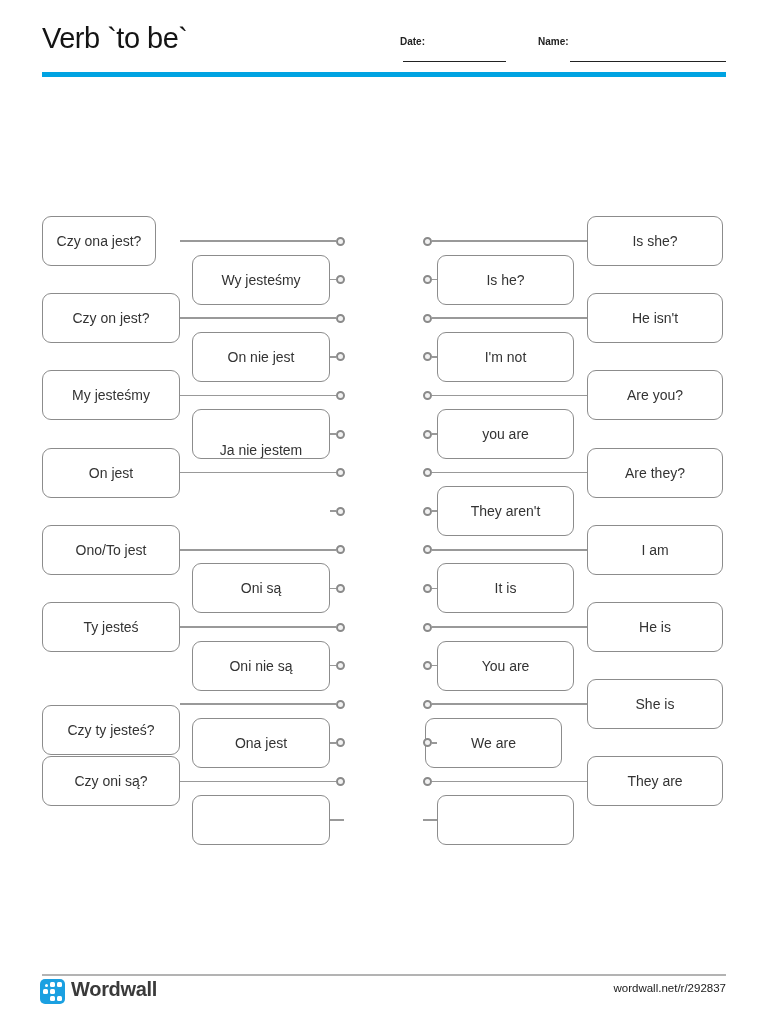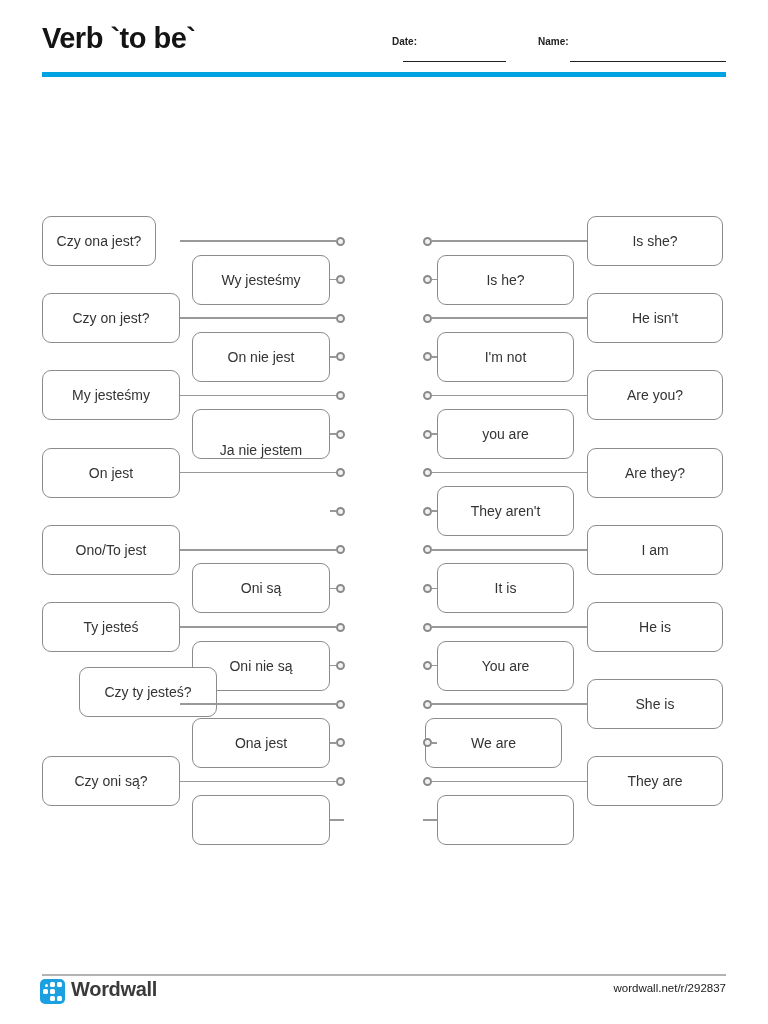--- a/index.html
+++ b/index.html
@@ -8,21 +8,21 @@
     --border:#8c8c8c;
     --text:#333333;
   }
   html,body{margin:0;padding:0;background:#fff;}
   .sheet{
     position:relative;width:768px;height:1024px;background:#ffffff;
     font-family:"Liberation Sans","DejaVu Sans",sans-serif;overflow:hidden;
   }
   .abs{position:absolute;}
   
-  .title{left:42px;top:22px;font-size:29px;font-weight:700;color:#141414;letter-spacing:-0.5px;}
+  .title{left:42px;top:22px;font-size:29px;font-weight:400;color:#141414;letter-spacing:-0.5px;}
   .field-label{font-size:10px;font-weight:600;color:#222;}
   .write-line{height:1px;background:#222;}
   .accent-bar{left:42px;top:72px;width:684px;height:5px;background:var(--accent);}
   
   .match-box{
     background:#fff;border:1.5px solid var(--border);border-radius:9px;
     display:flex;align-items:center;justify-content:center;
     font-size:14px;color:var(--text);box-sizing:border-box;text-align:center;
   }
   .connector-line{height:1.5px;background:var(--line);}
@@ -41,21 +41,21 @@
   .brand{left:71px;top:978px;font-size:20px;font-weight:700;color:#3a3a3a;letter-spacing:-0.3px;}
   .site-url{right:42px;top:982px;font-size:11.5px;color:#1a1a1a;}
 </style>
 </head>
 <body>
 
 <div class="sheet">
 
   <div class="abs title">Verb `to be`</div>
 
-  <div class="abs field-label" style="left:376px;top:36px;padding-left:16px;">Date:</div>
+  <div class="abs field-label" style="left:384px;top:36px;padding-left:16px;">Date:</div>
   <div class="abs write-line" style="left:403px;top:61px;width:103px;"></div>
 
   <div class="abs field-label" style="left:538px;top:36px;">Name:</div>
   <div class="abs write-line" style="left:570px;top:61px;width:156px;"></div>
 
   <div class="abs accent-bar"></div>
 
   <div id="match-area"></div>
 
   <div class="abs footer-rule"></div>
@@ -183,21 +183,21 @@
     <div class="match-box" style="left: 587px; top: 602px; width: 136px; height: 50px; position: absolute;">
       <span>He is</span>
     </div>
     <div class="connector-line" style="left: 431.5px; top: 626.25px; width: 155.5px; position: absolute;"></div>
     <div class="connector-dot" style="left: 422.5px; top: 622.5px; position: absolute;"></div>
     <div class="match-box" style="left: 437px; top: 640.6px; width: 137px; height: 50px; position: absolute;">
       <span>You are</span>
     </div>
     <div class="connector-line" style="left: 431.5px; top: 664.85px; width: 5.5px; position: absolute;"></div>
     <div class="connector-dot" style="left: 422.5px; top: 661.1px; position: absolute;"></div>
-    <div class="match-box" style="left: 42px; top: 667px; width: 138px; height: 50px; position: absolute; margin-left: 37px;">
+    <div class="match-box" style="left: 42px; top: 705px; width: 138px; height: 50px; position: absolute;">
       <span>Czy ty jesteś?</span>
     </div>
     <div class="connector-line" style="left: 180px; top: 703.45px; width: 155.5px; position: absolute;"></div>
     <div class="connector-dot" style="left: 335.5px; top: 699.7px; position: absolute;"></div>
     <div class="match-box" style="left: 192px; top: 717.8px; width: 138px; height: 50px; position: absolute;">
       <span>Ona jest</span>
     </div>
     <div class="connector-line" style="left: 330px; top: 742.05px; width: 5.5px; position: absolute;"></div>
     <div class="connector-dot" style="left: 335.5px; top: 738.3px; position: absolute;"></div>
     <div class="match-box" style="left: 587px; top: 679.2px; width: 136px; height: 50px; position: absolute;">

